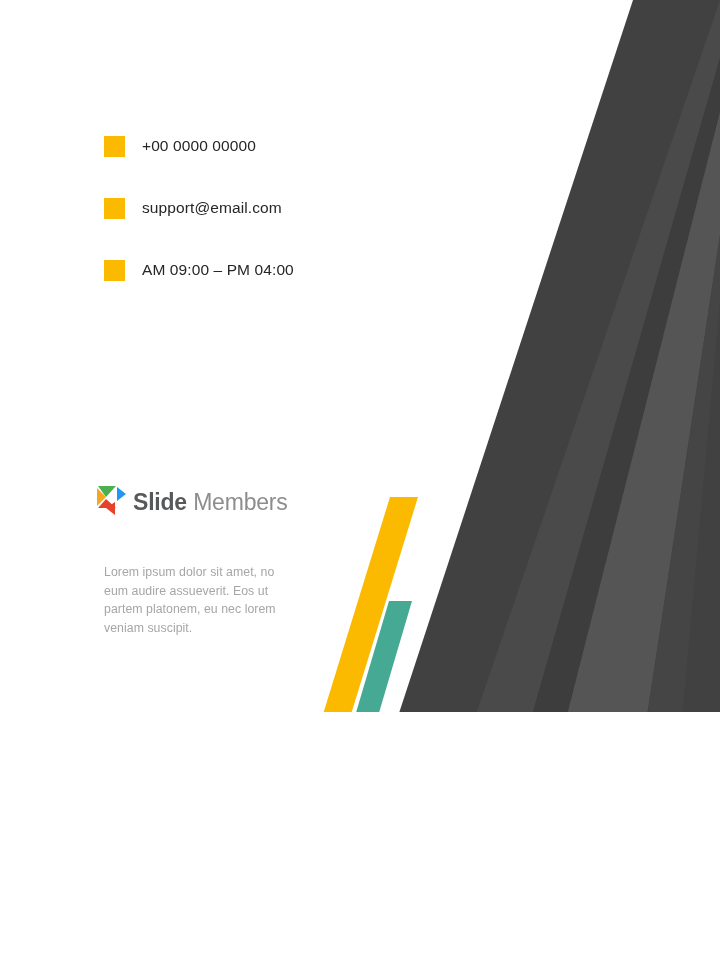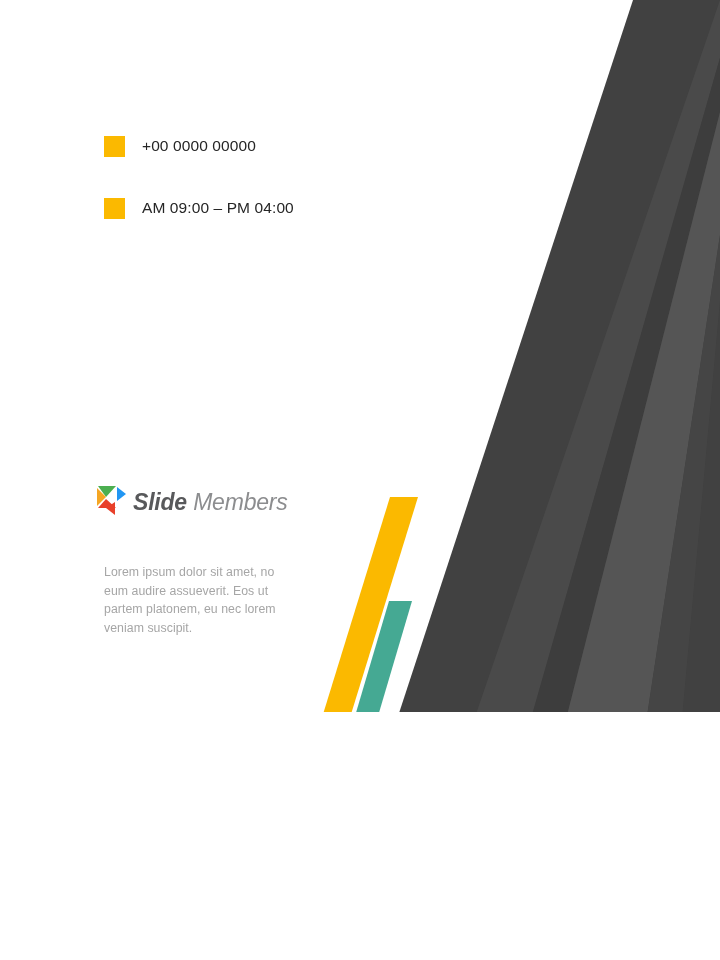--- a/index.html
+++ b/index.html
@@ -64,21 +64,20 @@
   .brand-mark {
     width: 32px;
     height: 36px;
     display: block;
   }
   .brand-text {
     margin-left: 5px;
     font-size: 23px;
     line-height: 26px;
     white-space: nowrap;
-    font-style: italic;
   }
   .brand-text .bt-bold {
     font-weight: bold;
     color: #58595b;
     letter-spacing: -0.2px;
   }
   .brand-text .bt-light {
     font-weight: normal;
     color: #8c8d8f;
     letter-spacing: -0.2px;
@@ -115,20 +114,24 @@
   </svg>
 
   <div class="contact-list">
 
     <div class="contact-row">
       <span class="contact-swatch" style="background:#fbb900"></span>
       <span class="contact-text">+00 0000 00000</span>
     </div>
 
 
+    <div class="contact-row">
+      <span class="contact-swatch" style="background:#fbb900"></span>
+      <span class="contact-text">support@email.com</span>
+    </div>
 
     <div class="contact-row">
       <span class="contact-swatch" style="background:#fbb900"></span>
       <span class="contact-text">AM 09:00 – PM 04:00</span>
     </div>
 
   </div>
 
   <div class="brand">
     <svg class="brand-mark" viewBox="0 0 32 36">

